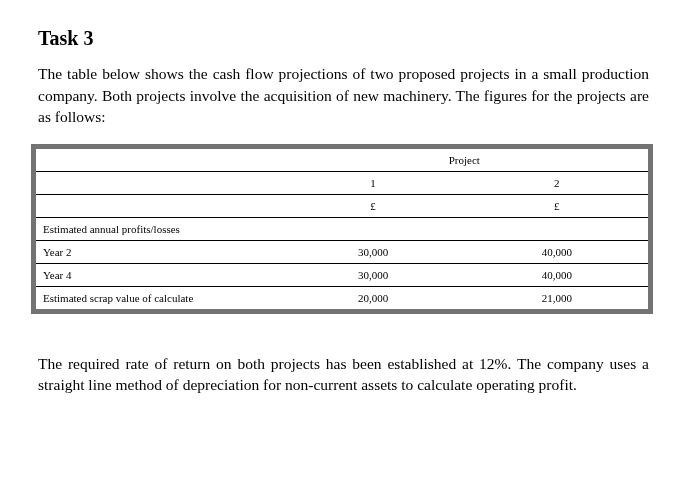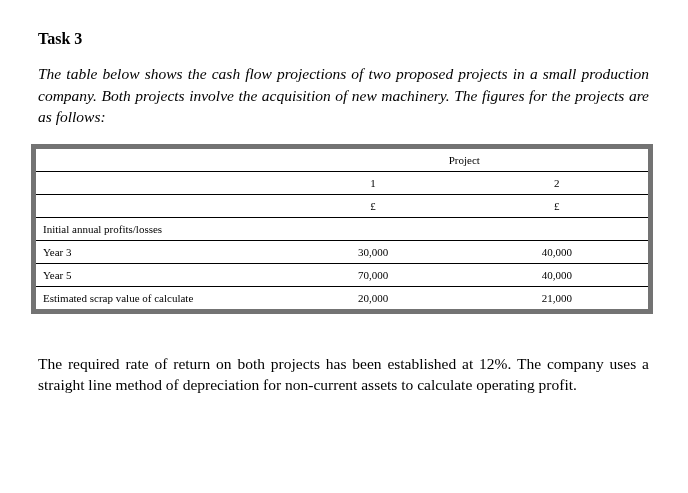--- a/index.html
+++ b/index.html
@@ -9,30 +9,30 @@
     height: 493px;
     background: #ffffff;
     color: #000000;
     font-family: "Liberation Serif", serif;
     font-size: 15.5px;
     overflow: hidden;
   }
   .page { padding: 29px 39px 0 38px; }
   .heading {
     font-weight: bold;
-    font-size: 16px;
+    font-size: 20px;
     line-height: 19px;
     margin: 0 0 15px 0;
   }
   .para {
     margin: 0;
     line-height: 21.5px;
     text-align: justify;
   }
-  .intro { margin-bottom: 16px; font-style: italic; }
+  .intro { margin-bottom: 16px; }
   .outro { margin-top: 39px; }
   table.cashflow {
     border-collapse: collapse;
     table-layout: fixed;
     width: 617px;
     margin-left: -7px;
     font-size: 11px;
     border: 5px solid #737373;
   }
   table.cashflow td {
@@ -70,30 +70,30 @@
         <td></td>
         <td class="c">1</td>
         <td class="c">2</td>
       </tr>
       <tr>
         <td></td>
         <td class="c">£</td>
         <td class="c">£</td>
       </tr>
       <tr>
-        <td colspan="3">Initial annual profits/losses</td>
+        <td colspan="3">Estimated annual profits/losses</td>
       </tr>
       <tr>
-        <td class="indent">Year 3</td>
+        <td class="indent">Year 2</td>
         <td class="c">30,000</td>
         <td class="c">40,000</td>
       </tr>
       <tr>
-        <td class="indent">Year 5</td>
-        <td class="c">70,000</td>
+        <td class="indent">Year 4</td>
+        <td class="c">30,000</td>
         <td class="c">40,000</td>
       </tr>
       <tr>
         <td>Estimated scrap value of calculate</td>
         <td class="c">20,000</td>
         <td class="c">21,000</td>
       </tr>
     </tbody>
   </table>
 

